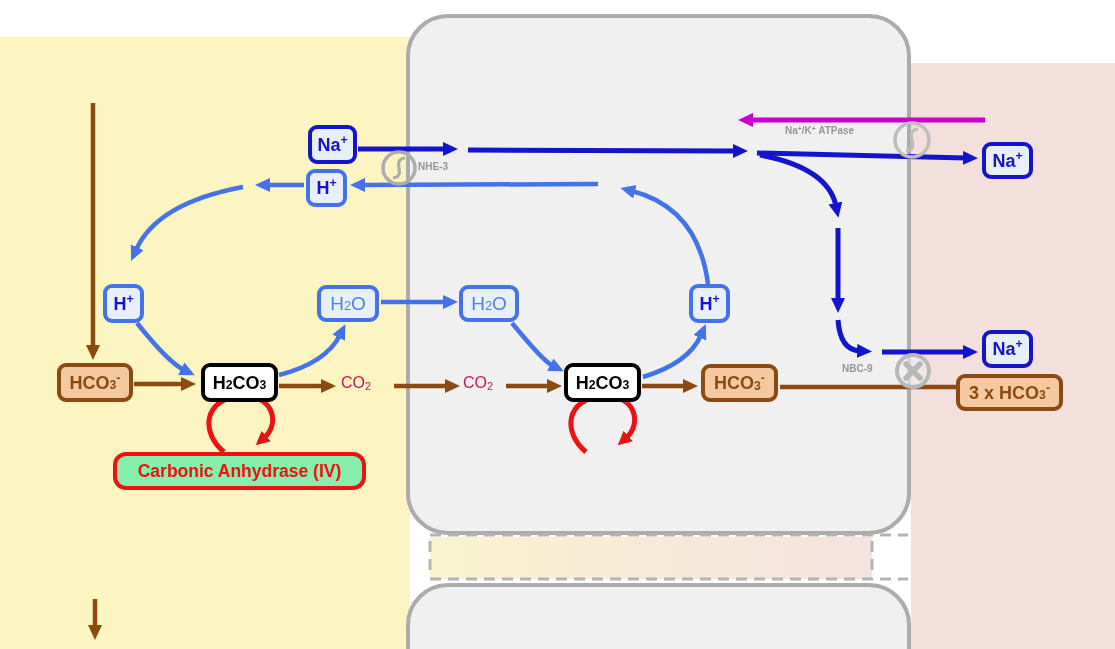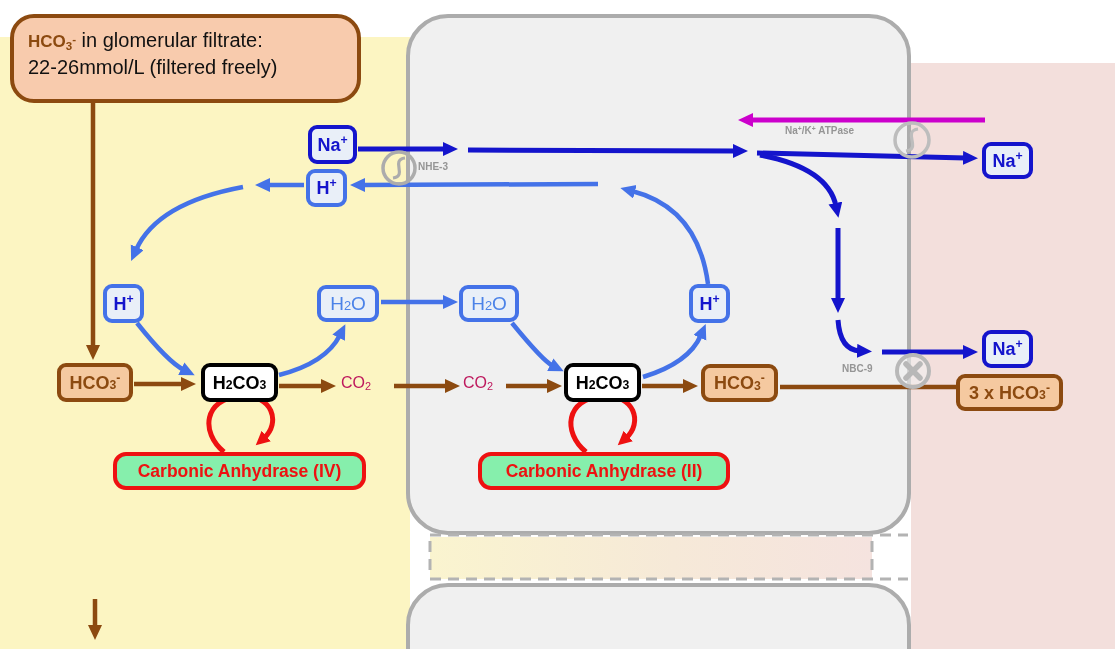--- a/index.html
+++ b/index.html
@@ -201,22 +201,15 @@
     <span>CO</span><sub class="s">2</sub>
   </div>
 
   <div class="freelabel graylab" style="left:418px;top:162px;">NHE-3</div>
   <div class="freelabel graylab" style="left:785px;top:126px;">
     <span>Na</span><sup class="s">+</sup><span>/K</span><sup class="s">+</sup><span> ATPase</span>
   </div>
   <div class="freelabel graylab" style="left:842px;top:364px;">NBC-9</div>
 
   <div class="ca" style="left:113px;top:452px;width:253px;height:38px;">Carbonic Anhydrase (IV)</div>
-  <div class="ca" style="left:478px;top:452px;width:252px;height:38px;">Carbonic Anhydrase (II)</div>
-
-  <div class="info" style="left:10px;top:14px;width:351px;height:89px;">
-    <div>
-      <span class="chem-brown"><span>HCO</span><sub class="s">3</sub><sup class="s">-</sup></span><span> in glomerular filtrate:</span>
-    </div>
-    <div>22-26mmol/L (filtered freely)</div>
-  </div>
+
 
 </div>
 
 </body></html>

